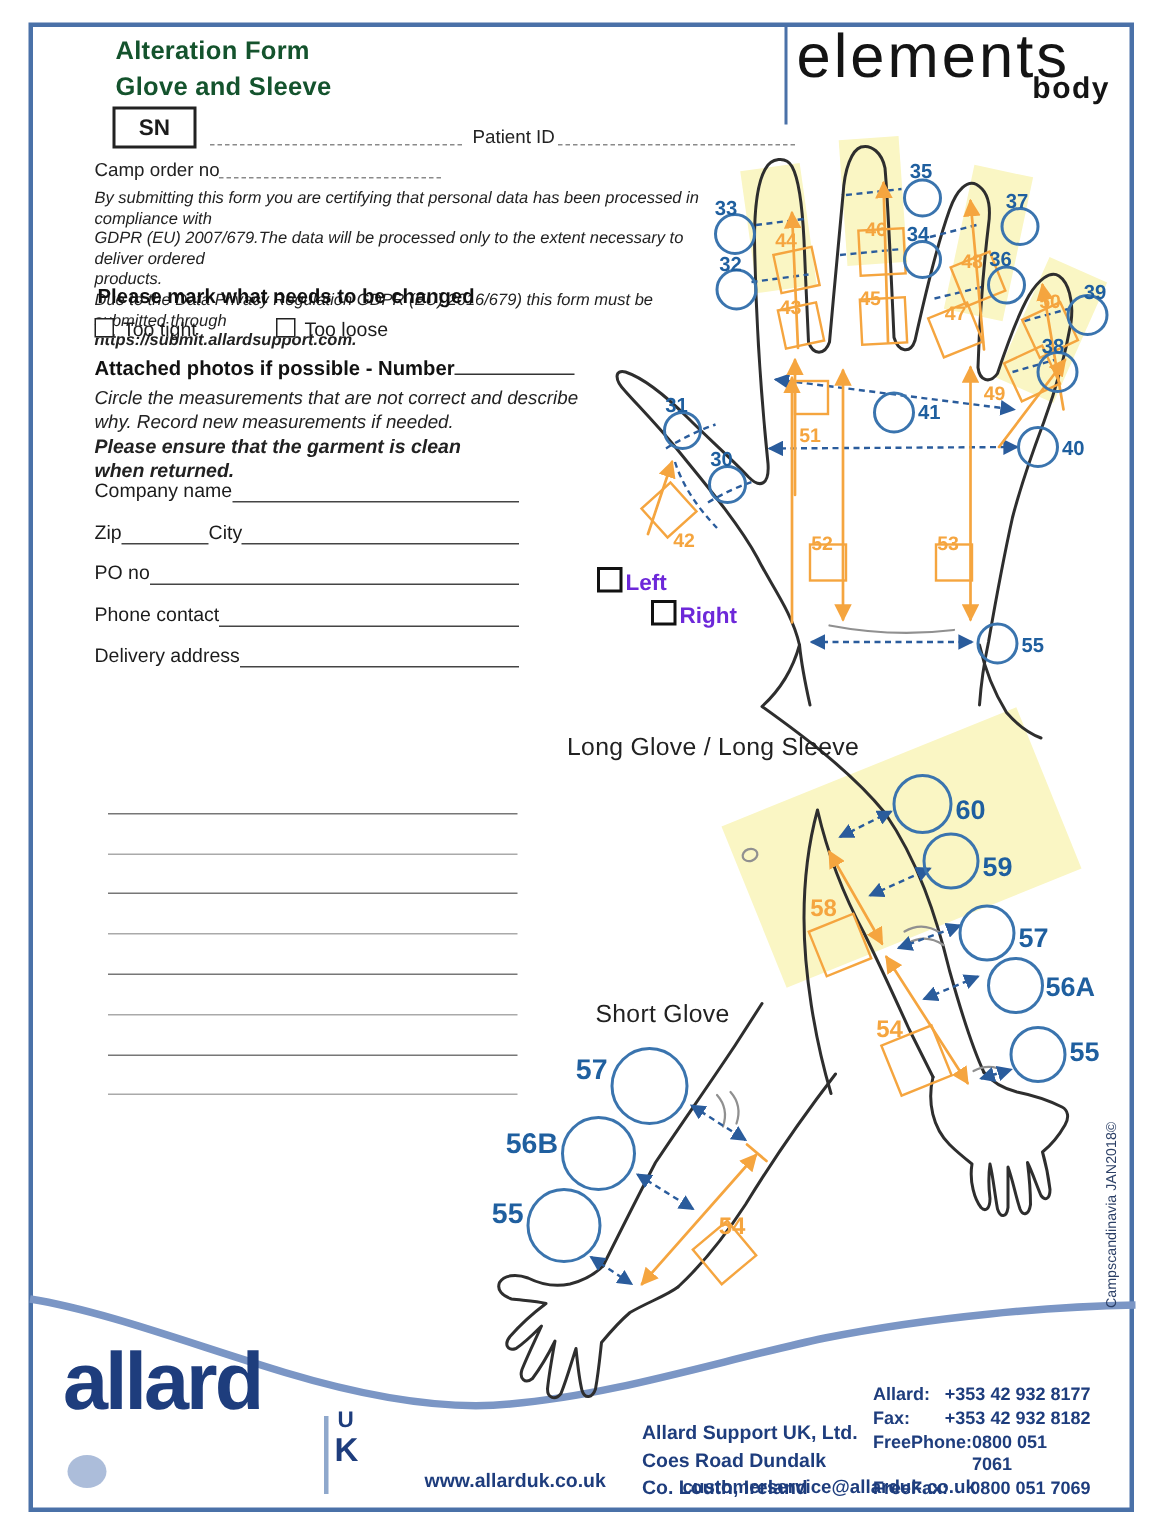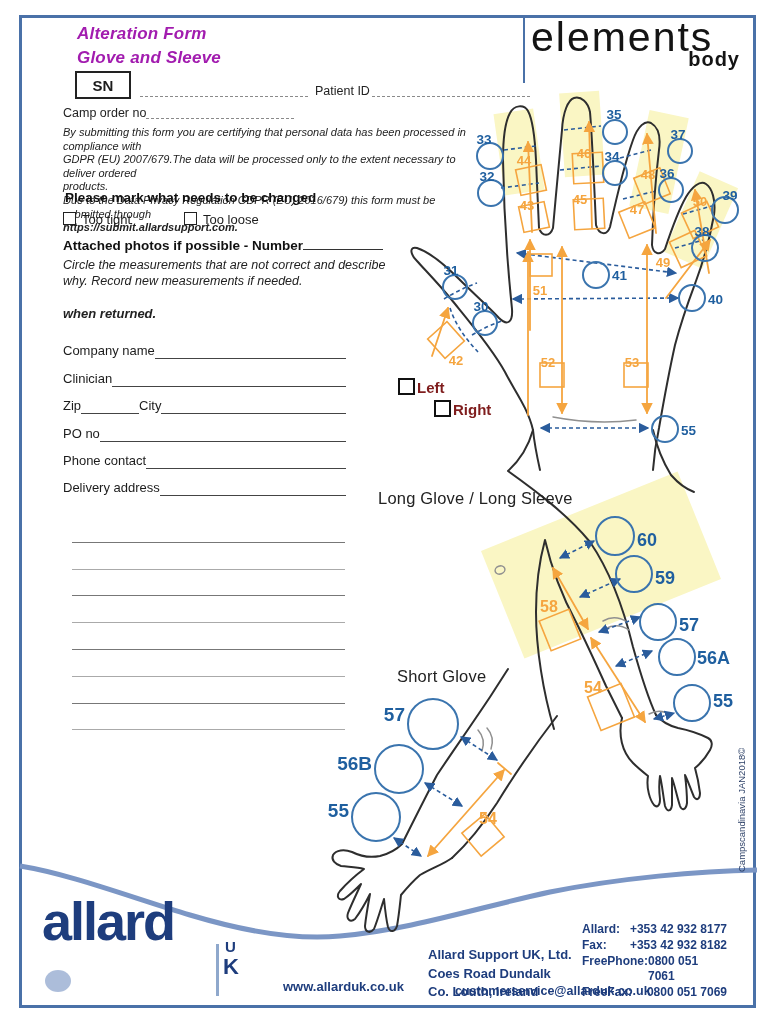--- a/index.html
+++ b/index.html
@@ -1,39 +1,39 @@
 <!DOCTYPE html>
 <html><head>
 <meta charset="utf-8">
 <style>
   html,body{margin:0;padding:0;background:#fff;}
   .page{position:relative;width:770px;height:1024px;background:#fff;overflow:hidden;
         font-family:"Liberation Sans",sans-serif;color:#1c1c1c;}
   .abs{position:absolute;}
   .frame{position:absolute;left:19px;top:15px;width:731px;height:987px;border:3px solid #4a71a8;}
   .logo-divider{position:absolute;left:523px;top:17px;width:2px;height:66px;background:#4a71a8;}
-  .h1{font-size:17px;font-weight:bold;color:#a21caf;letter-spacing:.2px;font-style:italic;}
+  .h1{font-size:17px;font-weight:bold;color:#14532d;letter-spacing:.2px;}
   .snbox{left:75px;top:71px;width:52px;height:24px;border:2px solid #222;display:flex;
          align-items:center;justify-content:center;font-weight:bold;font-size:15px;}
   .dashline{border-bottom:1.5px dashed #8a8a8a;}
   .lbl{font-size:12.5px;color:#222;}
   .gdpr{font-size:11px;font-style:italic;line-height:13.6px;color:#222;width:408px;}
   .bold13{font-size:13.5px;font-weight:bold;color:#111;}
   .cbx{display:inline-block;width:11px;height:11px;border:1.6px solid #222;background:#fff;
        vertical-align:-1px;margin-right:6px;}
   .cbx-lg{display:inline-block;width:13px;height:13px;border:2px solid #111;background:#fff;
        vertical-align:-2px;margin-right:2px;}
   .note-it{font-size:12.5px;font-style:italic;line-height:15.6px;color:#222;}
   .note-bold{font-weight:bold;font-size:13px;}
   .frow{display:flex;align-items:flex-end;height:27.4px;}
   .frow .lab{font-size:13px;white-space:nowrap;padding-bottom:1px;}
   .frow .fline{border-bottom:1.2px solid #444;height:16px;}
   .blank-line{border-bottom:1px solid #999;}
   .dtitle{font-size:16.5px;color:#222;letter-spacing:.2px;}
-  .side-lbl{font-size:15px;font-weight:bold;color:#7f1d1d;}
+  .side-lbl{font-size:15px;font-weight:bold;color:#6d28d9;}
   .brand-elements{font-size:41px;color:#141414;letter-spacing:2px;font-weight:400;}
   .brand-body{font-size:20px;font-weight:bold;color:#141414;letter-spacing:1px;}
   .vtext{position:absolute;left:736px;top:872px;transform:rotate(-90deg);transform-origin:0 0;
          font-size:9.5px;color:#2b3f66;white-space:nowrap;}
   .navy{color:#1e3d7d;}
   .allard-logo{font-size:54px;font-weight:bold;letter-spacing:-2px;line-height:54px;}
   .uk-bar{position:absolute;left:216px;top:944px;width:3px;height:52px;background:#8fa8cc;}
   .uk-u{position:absolute;left:225px;top:938px;font-size:15px;font-weight:bold;}
   .uk-k{position:absolute;left:223px;top:954px;font-size:22px;font-weight:bold;}
   .site{font-size:13px;font-weight:bold;}
@@ -239,29 +239,26 @@
   <div class="abs" style="left:160px;top:212px;font-size:13px;padding-left:24px;">
     <span class="cbx"></span><span>Too loose</span>
   </div>
 
   <div class="abs" style="left:63px;top:235px;">
     <span class="bold13">Attached photos if possible - Number</span><span style="display:inline-block;width:80px;border-bottom:1.2px solid #333;height:14px;"></span>
   </div>
 
   <div class="abs note-it" style="left:63px;top:274px;">why. Record new measurements if needed.</div>
   <div class="abs note-it" style="left:63px;top:258px;">Circle the measurements that are not correct  and describe</div>
+  <div class="abs note-it note-bold" style="left:63px;top:290px;">Please ensure that the garment is clean</div>
   <div class="abs note-it note-bold" style="left:63px;top:306px;text-align:center;">when returned.</div>
 
-  <div class="abs" style="left:63px;top:332px;width:283px;" id="field-rows">
+  <div class="abs" style="left:63px;top:308px;width:283px;" id="field-rows">
       <div class="frow">
         <span class="lab">Company name</span>
-        <span class="fline" style="flex: 1 1 0%;"></span>
-      </div>
-      <div class="frow">
-        <span class="lab">Clinician</span>
         <span class="fline" style="flex: 1 1 0%;"></span>
       </div>
       <div class="frow">
         <span class="lab">Zip</span>
         <span class="fline" style="width: 58px;"></span>
         <span class="lab">City</span>
         <span class="fline" style="flex: 1 1 0%;"></span>
       </div>
       <div class="frow">
         <span class="lab">PO no</span>

